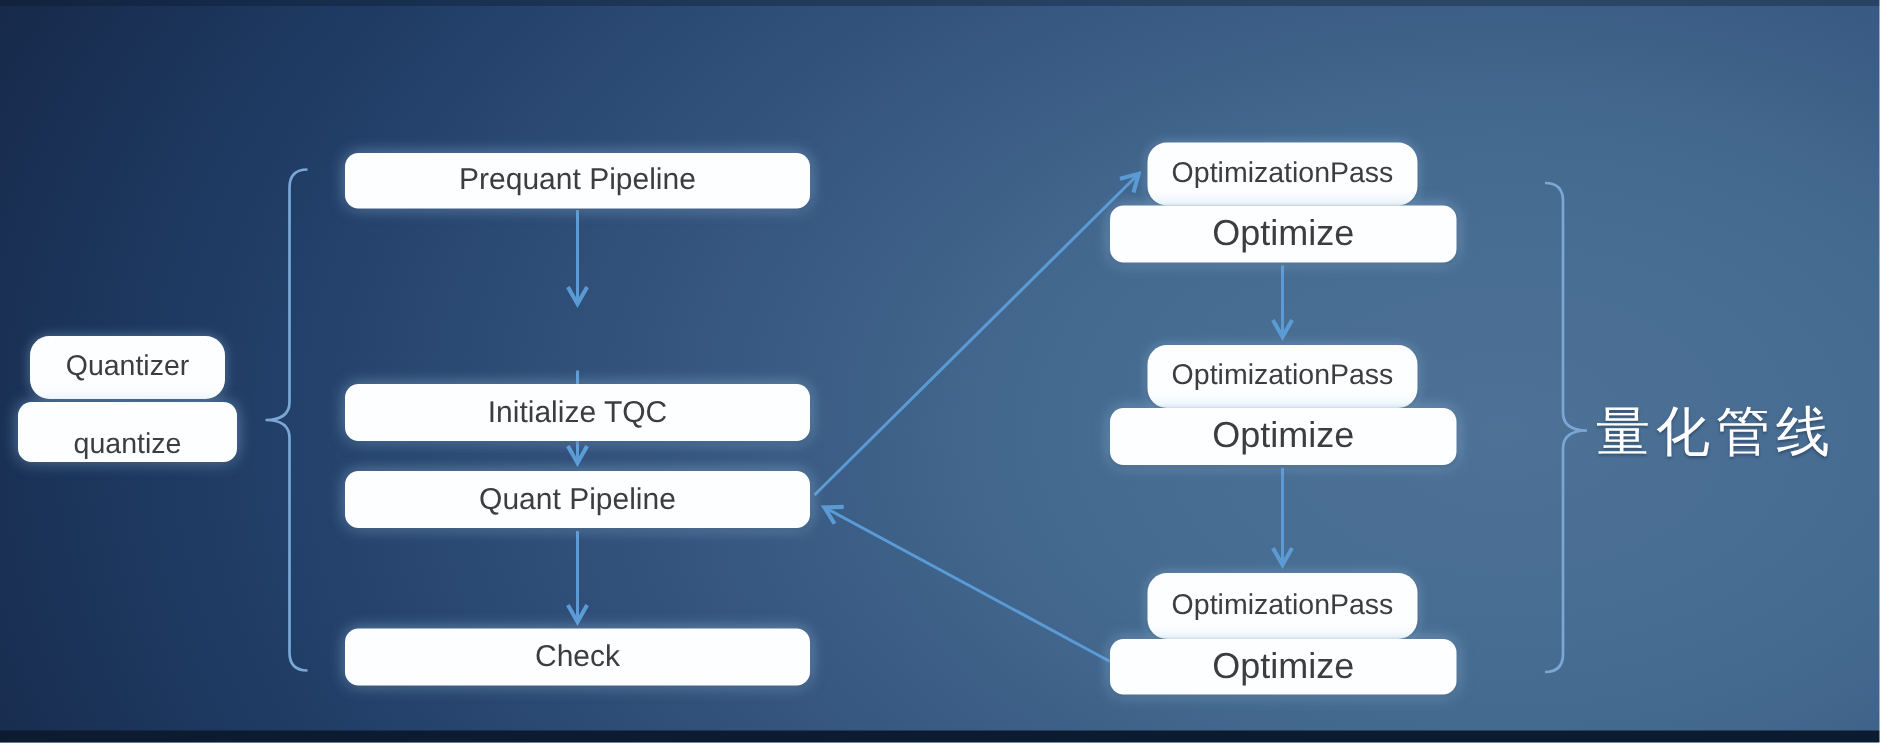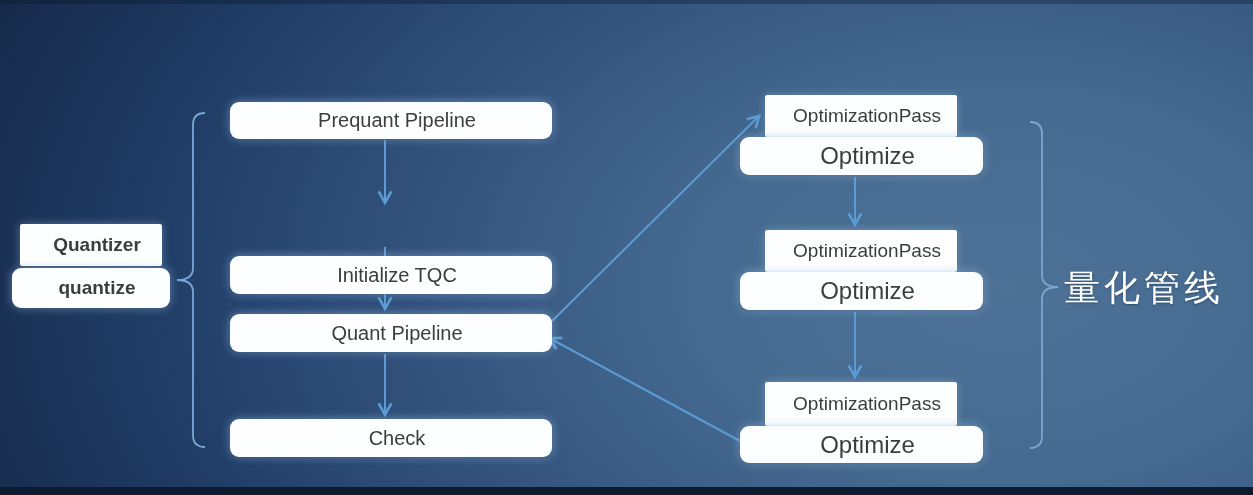--- a/index.html
+++ b/index.html
@@ -23,33 +23,32 @@
   }
   .box {
     position: absolute;
     background: #fdfeff;
     color: #3d3d3d;
     display: flex;
     align-items: center;
     justify-content: center;
     text-align: center;
     white-space: nowrap;
-    padding-left: 12px;
   }
   .rounded {
     border-radius: 9px;
     box-shadow: 0 0 10px rgba(160, 200, 235, 0.55), 0 1px 3px rgba(10, 25, 45, 0.35);
   }
   .sharp {
-    border-radius: 2px;
+    border-radius: 13px;
     box-shadow: 0 0 8px rgba(160, 200, 235, 0.45), 0 1px 2px rgba(10, 25, 45, 0.3);
     align-items: center;
   }
   .step-text   { font-size: 20px; }
-  .class-text  { font-size: 19px; font-weight: bold; }
+  .class-text  { font-size: 19px; }
   .method-text { font-size: 24px; }
   .header-text { font-size: 19px; }
   .cn-label {
     position: absolute;
     left: 1064px; top: 264px;
     color: #ffffff;
     font-size: 36px;
     font-weight: 400;
     letter-spacing: 4px;
     text-shadow: 0 1px 2px rgba(10, 25, 45, 0.4);
@@ -90,21 +89,21 @@
     <path d="M1030,122 Q1042,122 1042,134 L1042,275 Q1042,287 1058,287 Q1042,287 1042,299 L1042,436 Q1042,448 1030,448" fill="none" stroke="#7aa7d4" stroke-width="1.8"></path>
 
     <g transform="translate(410,429) scale(1.35)">
       <path d="M0,0 L0,12.2 L3.2,9.4 L5.3,14 L7.4,13.1 L5.3,8.7 L9.5,8.4 Z" fill="#ffffff" stroke="#4a4a4a" stroke-width="0.9" stroke-linejoin="round"></path>
     </g>
   </svg>
 
   <div class="box sharp class-text" style="left:20px; top:224px; width:130px; height:42px;">
     <span>Quantizer</span>
   </div>
-  <div class="box rounded class-text" style="left:12px; top:268px; width:146px; height:40px;">
+  <div class="box rounded class-text" style="left:12px; top:268px; width:146px; height:40px;align-items:flex-end;">
     <span>quantize</span>
   </div>
 
   <div class="box rounded step-text" style="left:230px; top:102px; width:310px; height:37px;">
     <span>Prequant Pipeline</span>
   </div>
   <div class="box rounded step-text" style="left:230px; top:208px; width:310px; height:38px;margin-top:48px;">
     <span>Initialize TQC</span>
   </div>
   <div class="box rounded step-text" style="left:230px; top:419px; width:310px; height:38px;">

